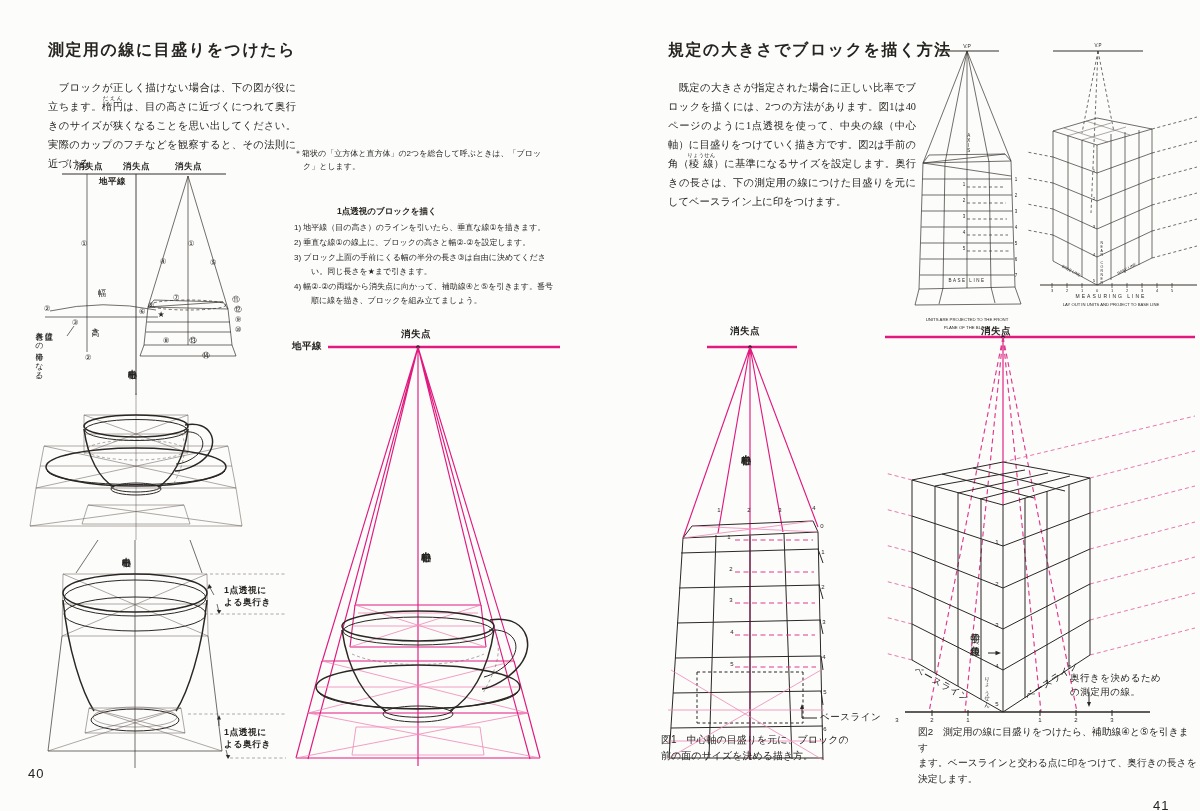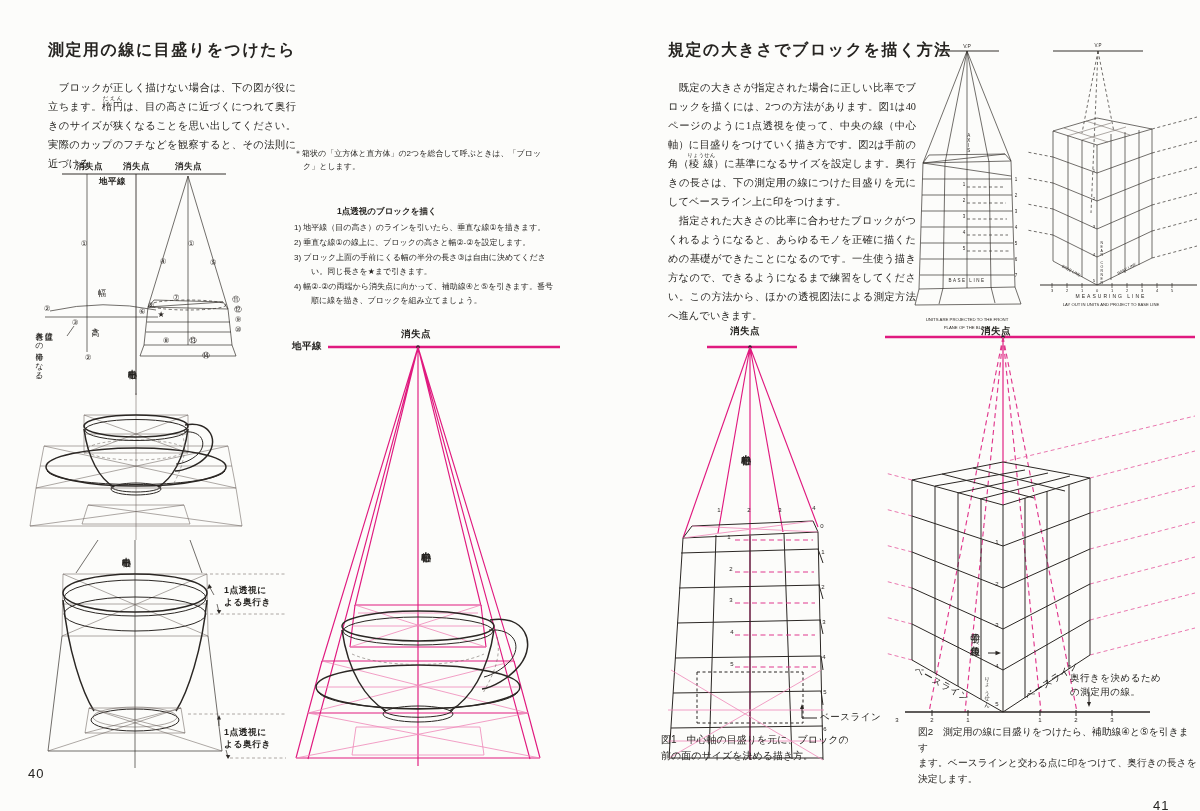--- a/index.html
+++ b/index.html
@@ -170,21 +170,20 @@
     <div class="lab" style="left:0px;top:15px;">地平線</div>
     <div class="lab" style="left:109px;top:3px;">消失点</div>
     <div class="lab vlab" style="left:129px;top:218px;">中心軸</div>
   </div>
 
   <div class="pagenum" style="left:28px;top:766px;">40</div>
 
   <h1 class="title" style="left:668px;top:40px;">規定の大きさでブロックを描く方法</h1>
 
   <div class="body" style="left:668px;top:78px;width:248px;">　既定の大きさが指定された場合に正しい比率でブロックを描くには、2つの方法があります。図1は40ページのように1点透視を使って、中央の線（中心軸）に目盛りをつけていく描き方です。図2は手前の角（<ruby>稜線<rt>りょうせん</rt></ruby>）に基準になるサイズを設定します。奥行きの長さは、下の測定用の線につけた目盛りを元にしてベースライン上に印をつけます。</div>
-  <div class="body" style="left:668px;top:211px;width:248px;">　指定された大きさの比率に合わせたブロックがつくれるようになると、あらゆるモノを正確に描くための基礎ができたことになるのです。一生使う描き方なので、できるようになるまで練習をしてください。この方法から、ほかの透視図法による測定方法へ進んでいきます。</div>
 
   <div class="fig" style="left:915px;top:33px;width:285px;height:300px;">
     <svg width="285" height="300" viewBox="0 0 285 300">
       <path class="s1" d="M22,18 H84" style="stroke-width:1"></path>
       <path class="s1" d="M52,18 L8,130 M52,18 L96,128 M52,18 V130 M52,18 L30,130 M52,18 L74,129"></path>
       <path class="s1" d="M8,130 L96,128 M14,122 L90,121 M8,130 L14,122 M96,128 L90,121 M8,130 L90,121 M8,130 L96,143"></path>
       <path class="s1" d="M8,130 L4,256 M96,128 L100,254 M4,256 L100,254"></path>
       <path class="s1" d="M7.5,146 H96.5 M7,162 H97 M6.6,178 H97.4 M6.2,194 H97.8 M5.8,210 H98.2 M5.4,226 H98.6 M5,242 H99"></path>
       <path class="s1" d="M30,130 L28,255 M52,130 L52,255 M74,129 L76,254"></path>
       <path class="s1 d" d="M52,154 H90 M52,170 H91 M52,186 H92 M52,202 H93 M52,218 H94"></path>

